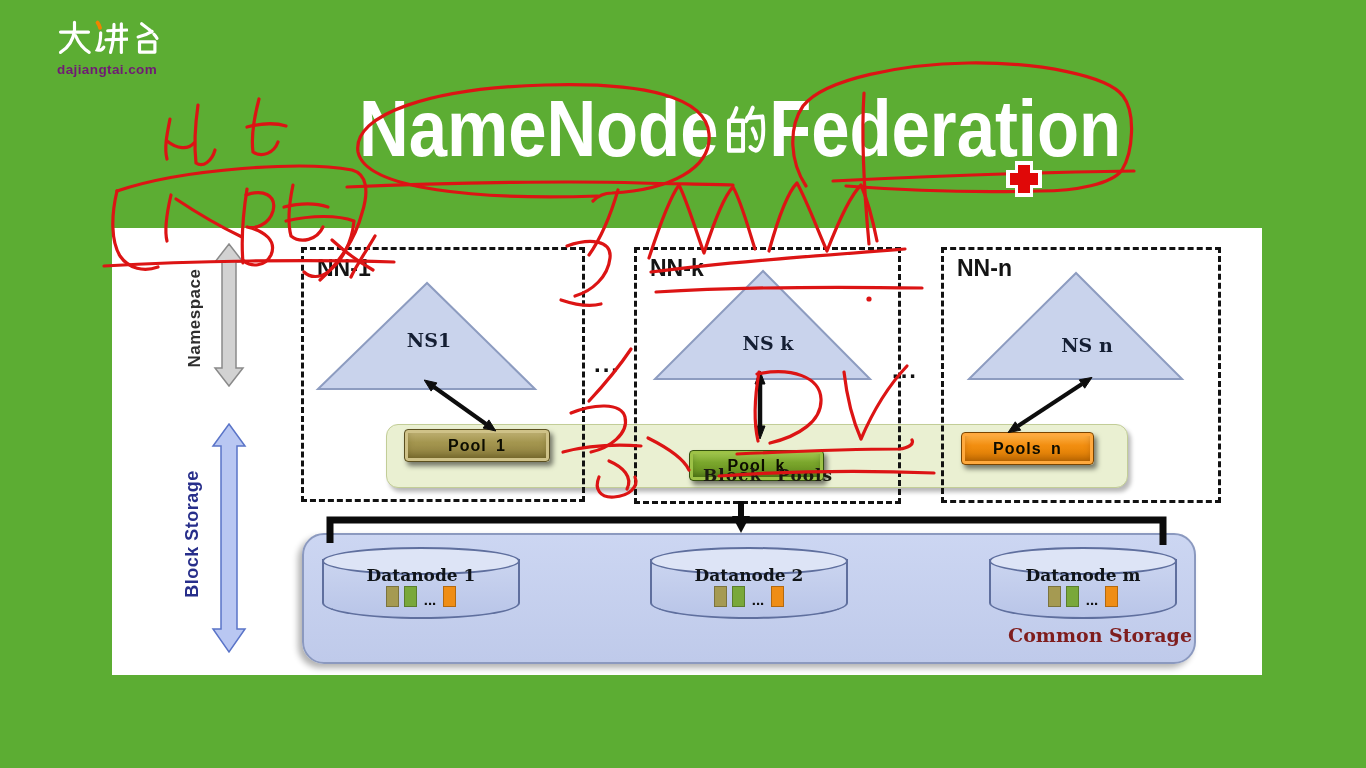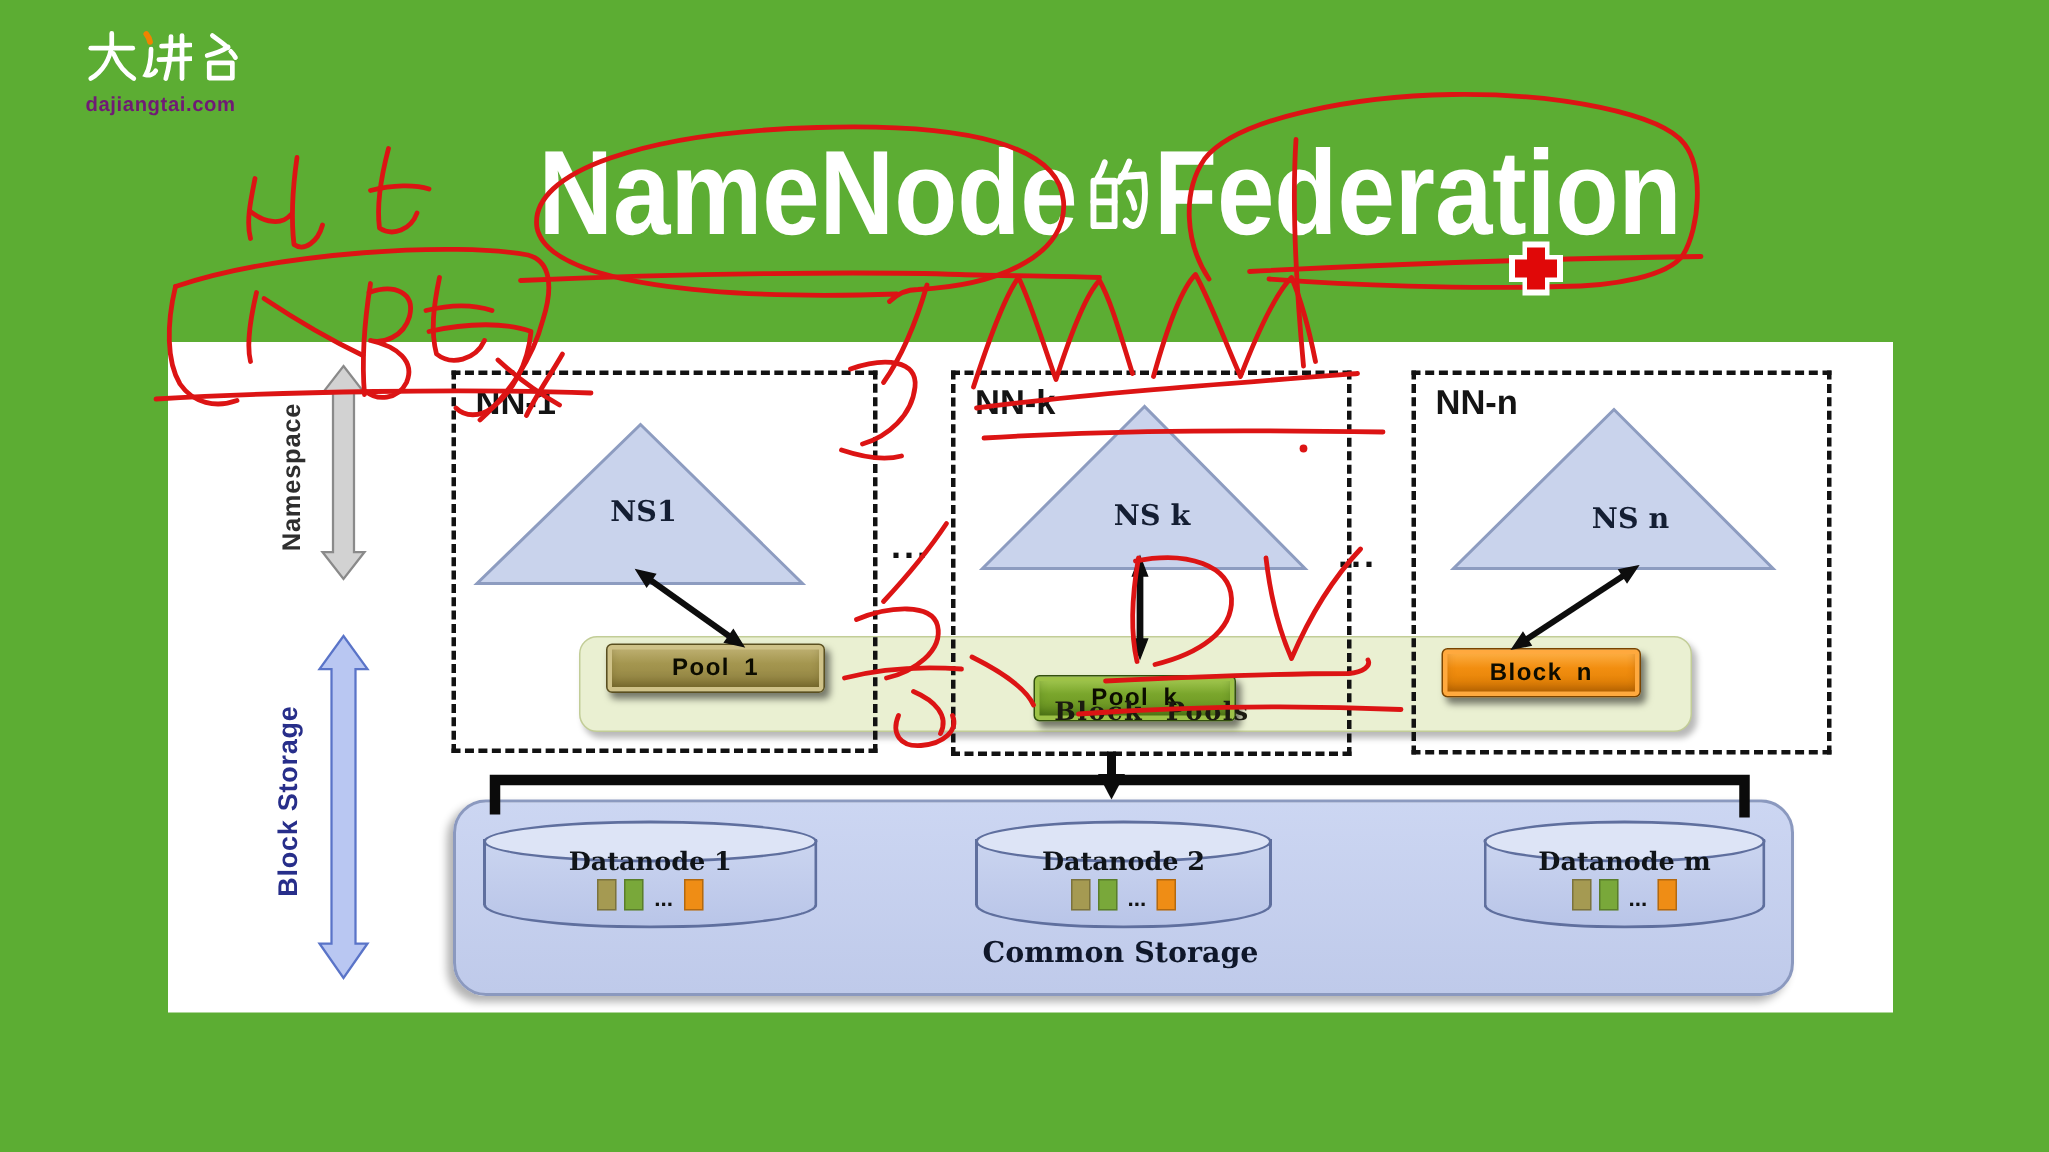--- a/index.html
+++ b/index.html
@@ -46,26 +46,26 @@
   #pool-k{left:689px;top:410px;width:133px;height:29px;border:1px solid #33500e;
         background:linear-gradient(180deg,#a8cc55,#7aa62c 40%,#638c1c);
         box-shadow:inset 0 0 0 3px #9dc247,inset 0 -5px 8px rgba(20,50,0,.45),3px 4px 5px rgba(0,0,0,.5);margin-top:40px;}
   #pool-n{left:961px;top:432px;width:131px;height:31px;border:1px solid #7a4400;
         background:linear-gradient(180deg,#ffb54e,#f28e10 40%,#d97a00);
         box-shadow:inset 0 0 0 3px #ffa93e,inset 0 -5px 8px rgba(90,40,0,.45),3px 4px 5px rgba(0,0,0,.5);}
 
   
   #storage{left:302px;top:533px;width:890px;height:127px;border:2px solid #8b99bf;border-radius:22px;
         background:linear-gradient(180deg,#ccd6f2,#bfcaea);box-shadow:-4px 4px 6px rgba(0,0,0,.3);}
-  #storage-label{left:302px;top:624px;width:890px;text-align:center;
-        font-family:"DejaVu Serif",serif;font-weight:bold;font-size:19px;color:#0f172a;}
+  #storage-label{left:302px;top:624px;width:890px;text-align:right;
+        font-family:"DejaVu Serif",serif;font-weight:bold;font-size:19px;color:#7f1d1d;}
 
   
   .cyl{position:absolute;height:72px;}
-  #cyl-1{left:322px;top:547px;width:198px;padding-left:25px;}
+  #cyl-1{left:322px;top:547px;width:198px;}
   #cyl-2{left:650px;top:547px;width:198px;}
   #cyl-m{left:989px;top:547px;width:188px;}
   .cyl-body{position:absolute;left:0;right:0;top:12px;bottom:0;background:linear-gradient(#cbd5f0,#b9c5e8);
         border:2px solid #5f6f9e;border-top:none;
         border-radius:0 0 50% 50% / 0 0 16px 16px;}
   .cyl-top{position:absolute;left:0;right:0;top:0;height:24px;background:#dde4f6;
         border:2px solid #5f6f9e;border-radius:50%;}
   .cyl-label{position:absolute;left:0;right:0;top:18px;text-align:center;
         font-family:"DejaVu Serif",serif;font-weight:bold;font-size:17px;color:#101418;}
   .cyl-bars{position:absolute;left:0;right:0;top:40px;display:flex;align-items:flex-end;
@@ -136,21 +136,21 @@
   </div>
 
   <div id="panel" class="abs"></div>
 
   <div id="vlabel-namespace" class="abs vlabel">Namespace</div>
   <div id="vlabel-blockstorage" class="abs vlabel">Block Storage</div>
 
   <div id="band" class="abs"></div>
   <div id="pool-1" class="abs pool">Pool 1</div>
   <div id="pool-k" class="abs pool">Pool k</div>
-  <div id="pool-n" class="abs pool">Block n</div>
+  <div id="pool-n" class="abs pool">Pools n</div>
   <div id="blockpools-label" class="abs">Block Pools</div>
 
   <div id="storage" class="abs"></div>
 
   <div id="cyl-1" class="cyl">
     <div class="cyl-body"></div>
     <div class="cyl-top"></div>
     <div class="cyl-label">Datanode 1</div>
     <div class="cyl-bars">
       <div class="bar bar-khaki"></div>

